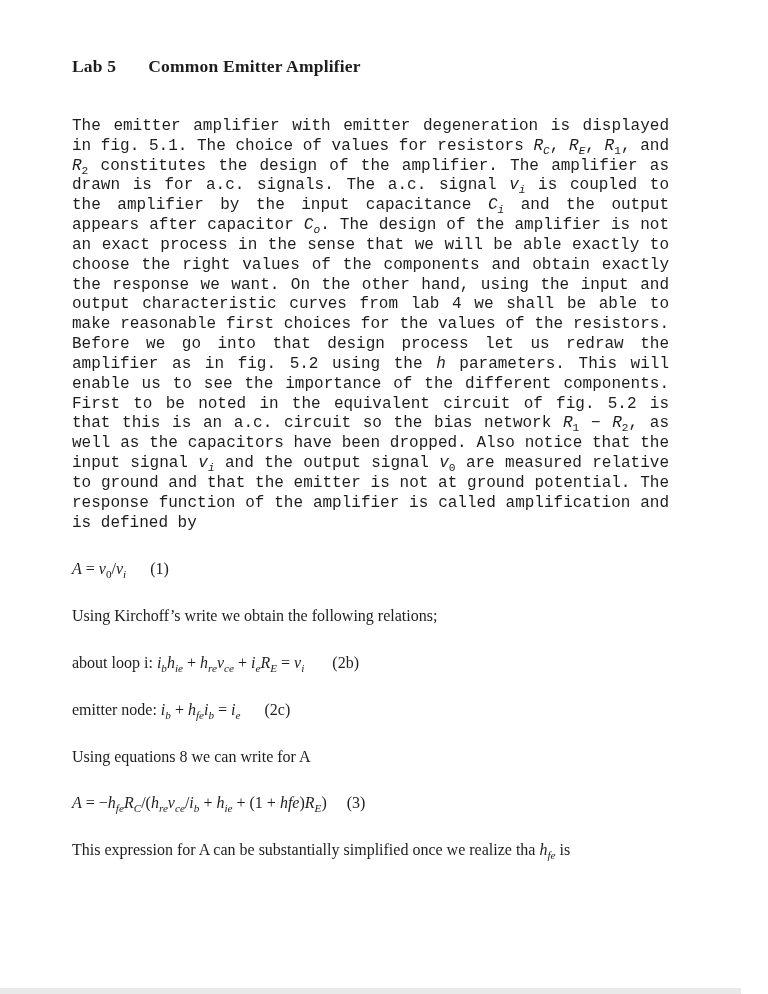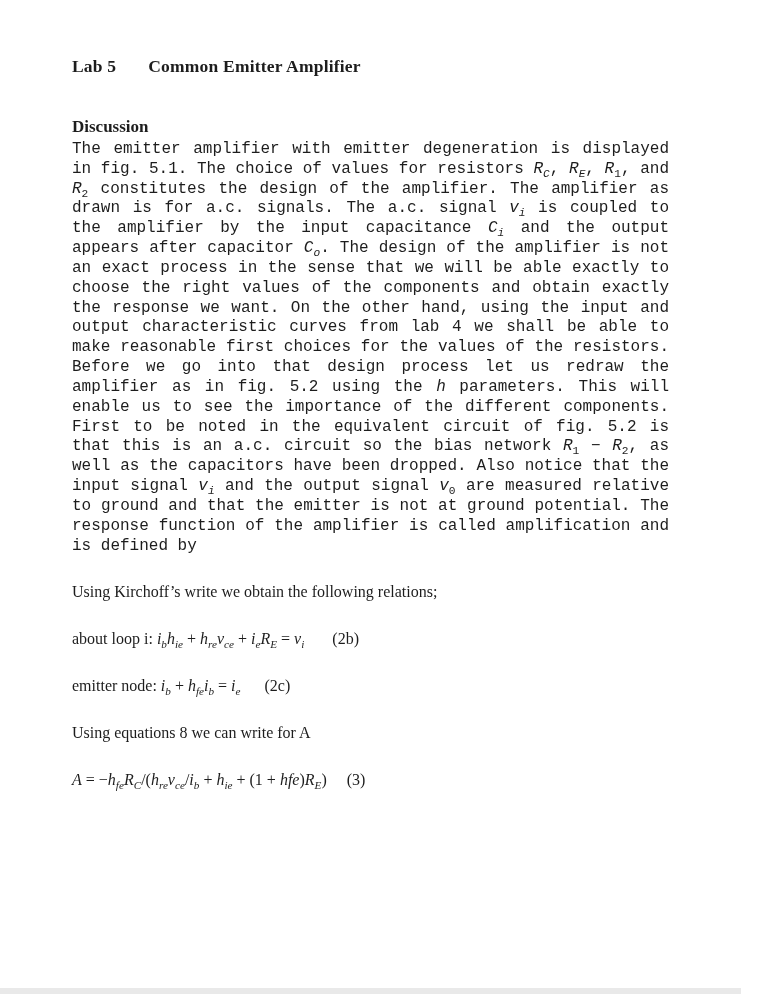--- a/index.html
+++ b/index.html
@@ -51,24 +51,25 @@
 </style>
 </head>
 <body>
 
 <div class="page" style="background: rgb(255, 255, 255); color: rgb(29, 29, 29);">
 
   <h1 class="doc-title">
     <span>Lab 5</span><span class="title-gap"></span><span>Common Emitter Amplifier</span>
   </h1>
 
-  <h2 class="section-heading">Discussion</h2>
 
   <p class="para">The emitter amplifier with emitter degeneration is displayed in fig. 5.1. The choice of values for resistors <i>R<sub>C</sub></i>, <i>R<sub>E</sub></i>, <i>R</i><sub>1</sub>, and <i>R</i><sub>2</sub> constitutes the design of the amplifier. The amplifier as drawn is for a.c. signals. The a.c. signal <i>v<sub>i</sub></i> is coupled to the amplifier by the input capacitance <i>C<sub>i</sub></i> and the output appears after capacitor <i>C<sub>o</sub></i>. The design of the amplifier is not an exact process in the sense that we will be able exactly to choose the right values of the components and obtain exactly the response we want. On the other hand, using the input and output characteristic curves from lab 4 we shall be able to make reasonable first choices for the values of the resistors. Before we go into that design process let us redraw the amplifier as in fig. 5.2 using the <i>h</i> parameters. This will enable us to see the importance of the different components. First to be noted in the equivalent circuit of fig. 5.2 is that this is an a.c. circuit so the bias network <i>R</i><sub>1</sub> − <i>R</i><sub>2</sub>, as well as the capacitors have been dropped. Also notice that the input signal <i>v<sub>i</sub></i> and the output signal <i>v</i><sub>0</sub> are measured relative to ground and that the emitter is not at ground potential. The response function of the amplifier is called amplification and is defined by</p>
 
+  <div class="block"><i>A</i> = <i>v</i><sub>0</sub>/<i>v<sub>i</sub></i>&nbsp;&nbsp;&nbsp;&nbsp;&nbsp;&nbsp;(1)</div>
   <div class="block">Using Kirchoff’s write we obtain the following relations;</div>
   <div class="block">about loop i: <i>i<sub>b</sub>h<sub>ie</sub></i> + <i>h<sub>re</sub>v<sub>ce</sub></i> + <i>i<sub>e</sub>R<sub>E</sub></i> = <i>v<sub>i</sub></i>&nbsp;&nbsp;&nbsp;&nbsp;&nbsp;&nbsp;&nbsp;(2b)</div>
   <div class="block">emitter node: <i>i<sub>b</sub></i> + <i>h<sub>fe</sub>i<sub>b</sub></i> = <i>i<sub>e</sub></i>&nbsp;&nbsp;&nbsp;&nbsp;&nbsp;&nbsp;(2c)</div>
   <div class="block">Using equations 8 we can write for A</div>
   <div class="block"><i>A</i> = −<i>h<sub>fe</sub>R<sub>C</sub></i>/(<i>h<sub>re</sub>v<sub>ce</sub></i>/<i>i<sub>b</sub></i> + <i>h<sub>ie</sub></i> + (1 + <i>hfe</i>)<i>R<sub>E</sub></i>)&nbsp;&nbsp;&nbsp;&nbsp;&nbsp;(3)</div>
+  <div class="block">This expression for A can be substantially simplified once we realize tha <i>h<sub>fe</sub></i> is</div>
 
   <div class="bottom-edge"></div>
 </div>
 
 </body></html>

